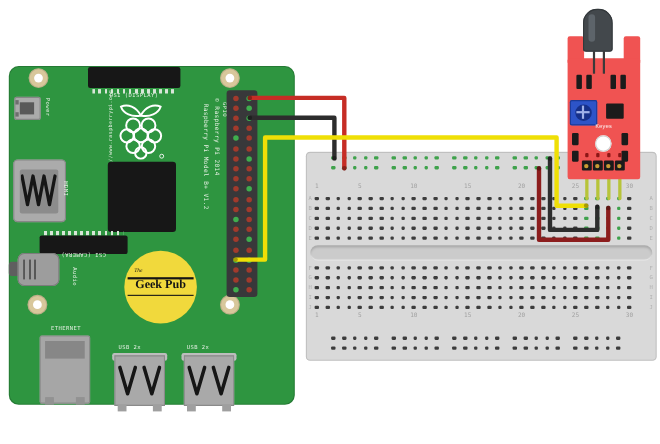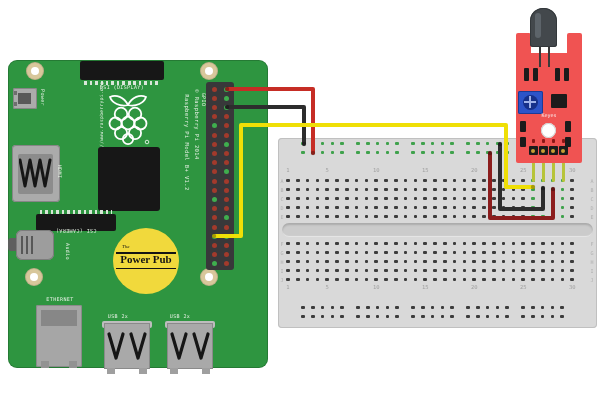--- a/index.html
+++ b/index.html
@@ -118,21 +118,21 @@
 
     <div class="blackpart" style="left:90px;top:87px;width:62px;height:64px;border-radius:3px"></div>
 
     <div class="dashes" style="left:32px;top:150px;width:72px"></div>
     <div class="blackpart" style="left:28px;top:154px;width:80px;height:17px"></div>
     <div class="lbl" style="left:32px;top:167px;width:72px;transform:rotate(180deg)">CSI (CAMERA)</div>
 
     <div class="gp">
       <div class="abs" style="left:9px;top:16px;font-size:5px;font-style:italic;color:#141414;font-family:'Liberation Serif',serif">The</div>
       <div class="gp-line" style="top:24px"></div>
-      <div class="abs" style="left:0;right:0;top:25px;height:14px;text-align:center;font-size:11px;font-weight:bold;color:#141414;font-family:'Liberation Serif',serif">Power Pub</div>
+      <div class="abs" style="left:0;right:0;top:25px;height:14px;text-align:center;font-size:11px;font-weight:bold;color:#141414;font-family:'Liberation Serif',serif">Geek Pub</div>
       <div class="gp-line" style="top:39.5px"></div>
     </div>
 
     <div class="abs" style="left:0;top:178px;width:9px;height:13px;background:#5f5f5f;border-radius:3px 0 0 3px"></div>
     <div class="abs" style="left:8px;top:170px;width:38px;height:30px;background:#9d9d9d;border-radius:6px;box-shadow:inset 0 0 0 1px #7c7c7c">
       <div class="abs" style="left:5px;top:6px;width:14px;height:18px;background:repeating-linear-gradient(90deg,#575757 0 2px,rgba(0,0,0,0) 2px 5px)"></div>
     </div>
     <div class="lbl" style="left:44px;top:188px;width:30px;transform:rotate(90deg)">Audio</div>
 
     <div class="abs" style="left:5px;top:28px;width:24px;height:21px;background:#ababab;border-radius:2px;box-shadow:inset 0 0 0 1px #868686">

